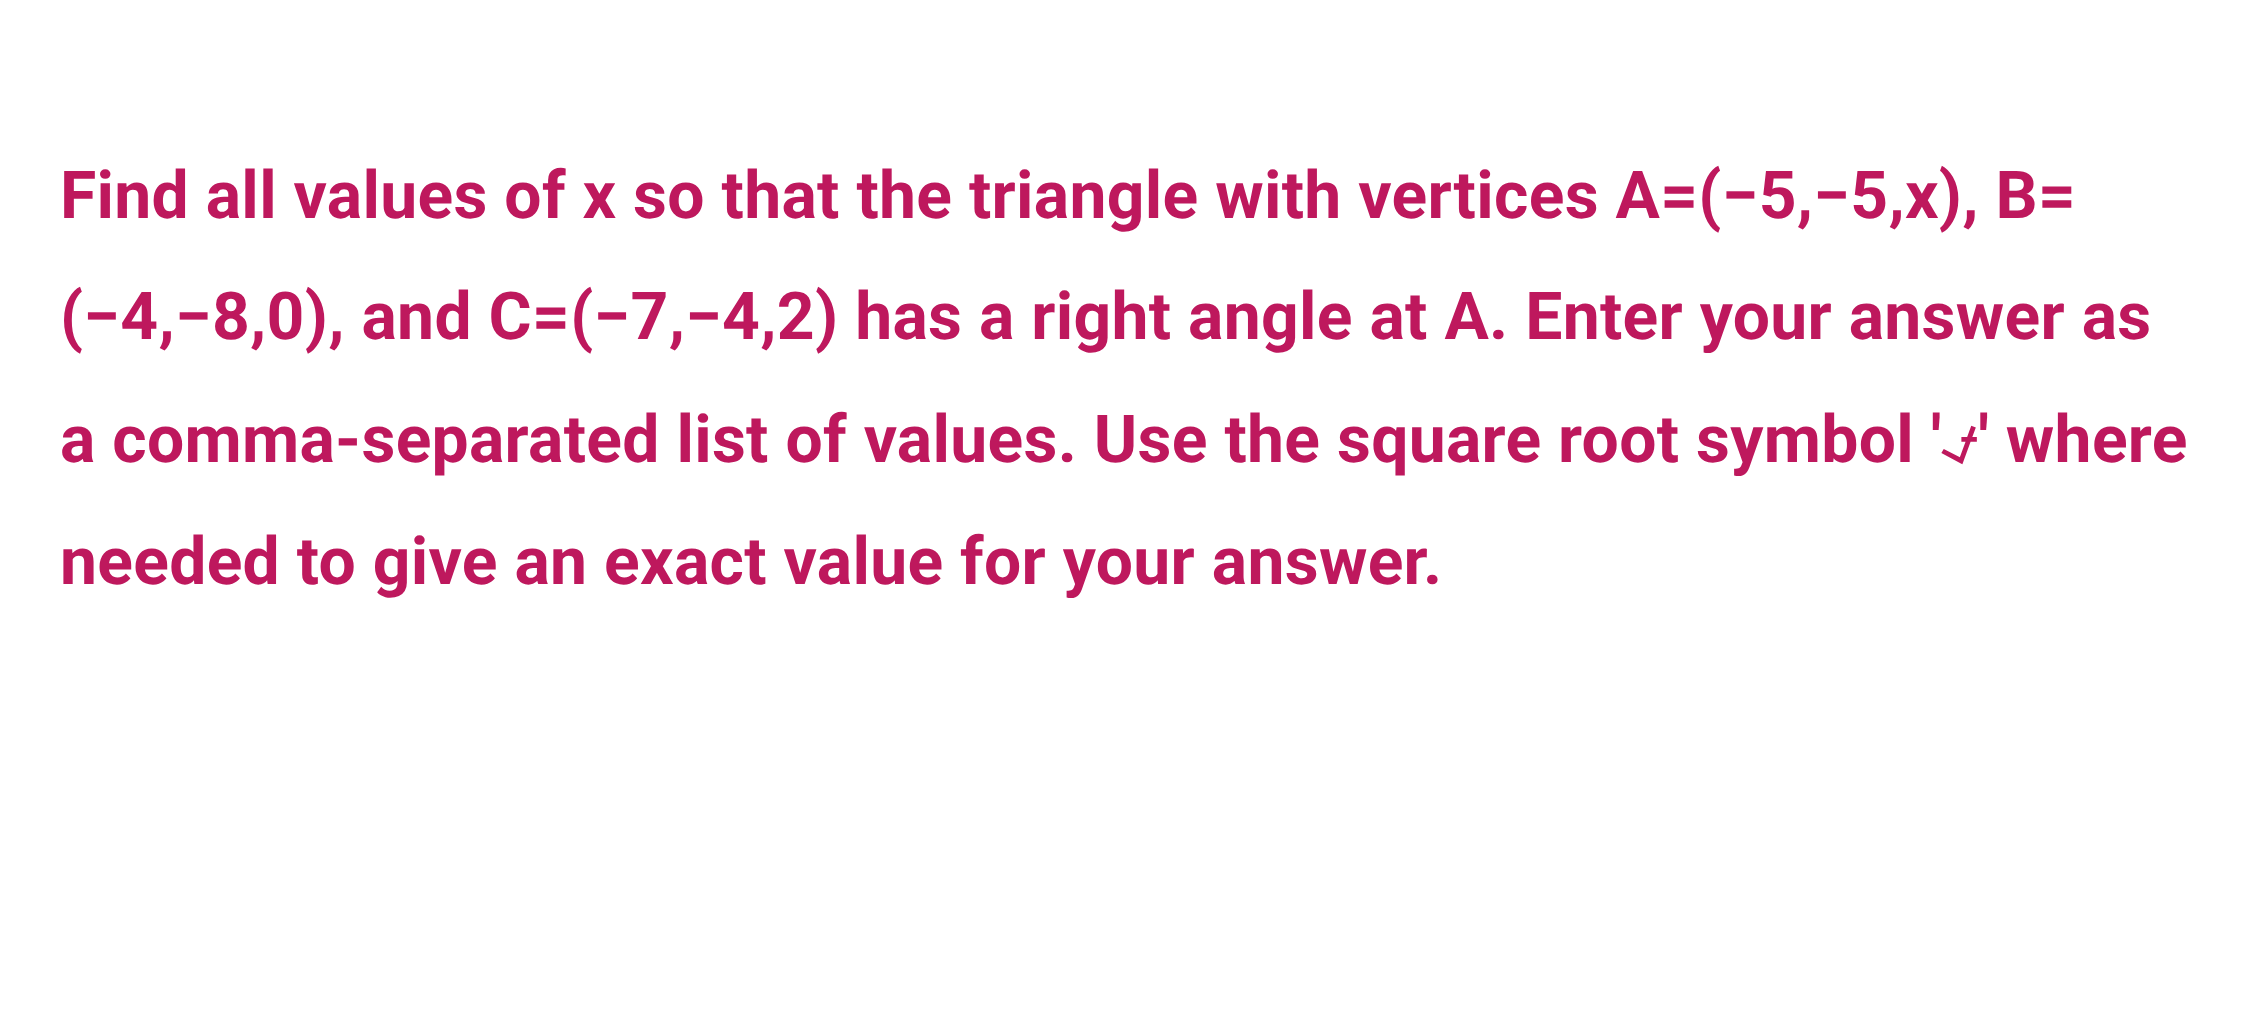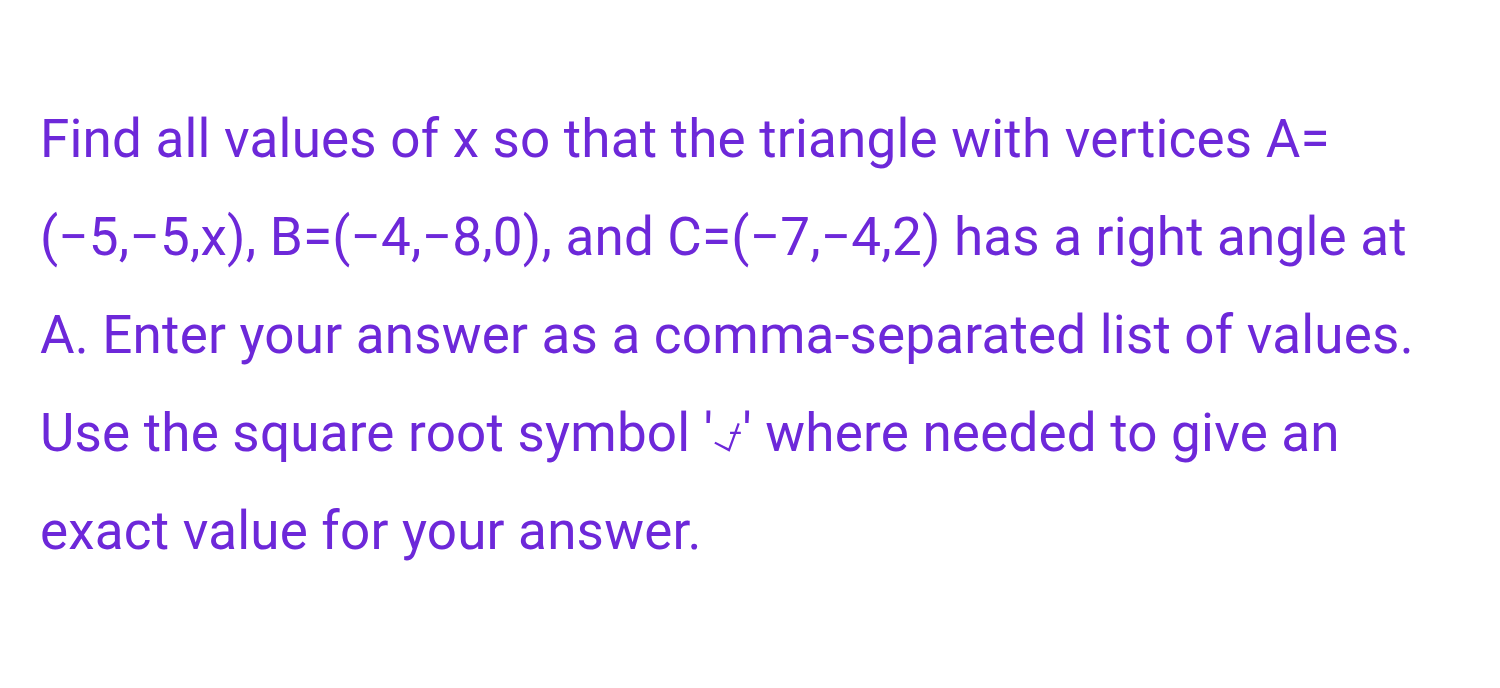--- a/index.html
+++ b/index.html
@@ -8,23 +8,23 @@
       box-sizing: border-box;
     }
     body {
       width: 1500px;
       height: 688px;
       background: #ffffff;
       font-family: -apple-system, BlinkMacSystemFont, "Segoe UI", Roboto, Helvetica, Arial, sans-serif;
       padding: 90px 40px 40px 40px;
     }
     .problem-text {
-      font-size: 53px;
+      font-size: 44px;
       line-height: 1.85;
-      color: #6d28d9;
-      font-weight: 400;
+      color: #be185d;
+      font-weight: 700;
       letter-spacing: 0.2px;
     }
   </style>
 </head>
 <body>
 
 <div class="problem-text">Find all values of x so that the triangle with vertices A=(−5,−5,x), B=(−4,−8,0), and C=(−7,−4,2) has a right angle at A. Enter your answer as a comma-separated list of values. Use the square root symbol '⍻' where needed to give an exact value for your answer.</div>
 
 </body></html>

